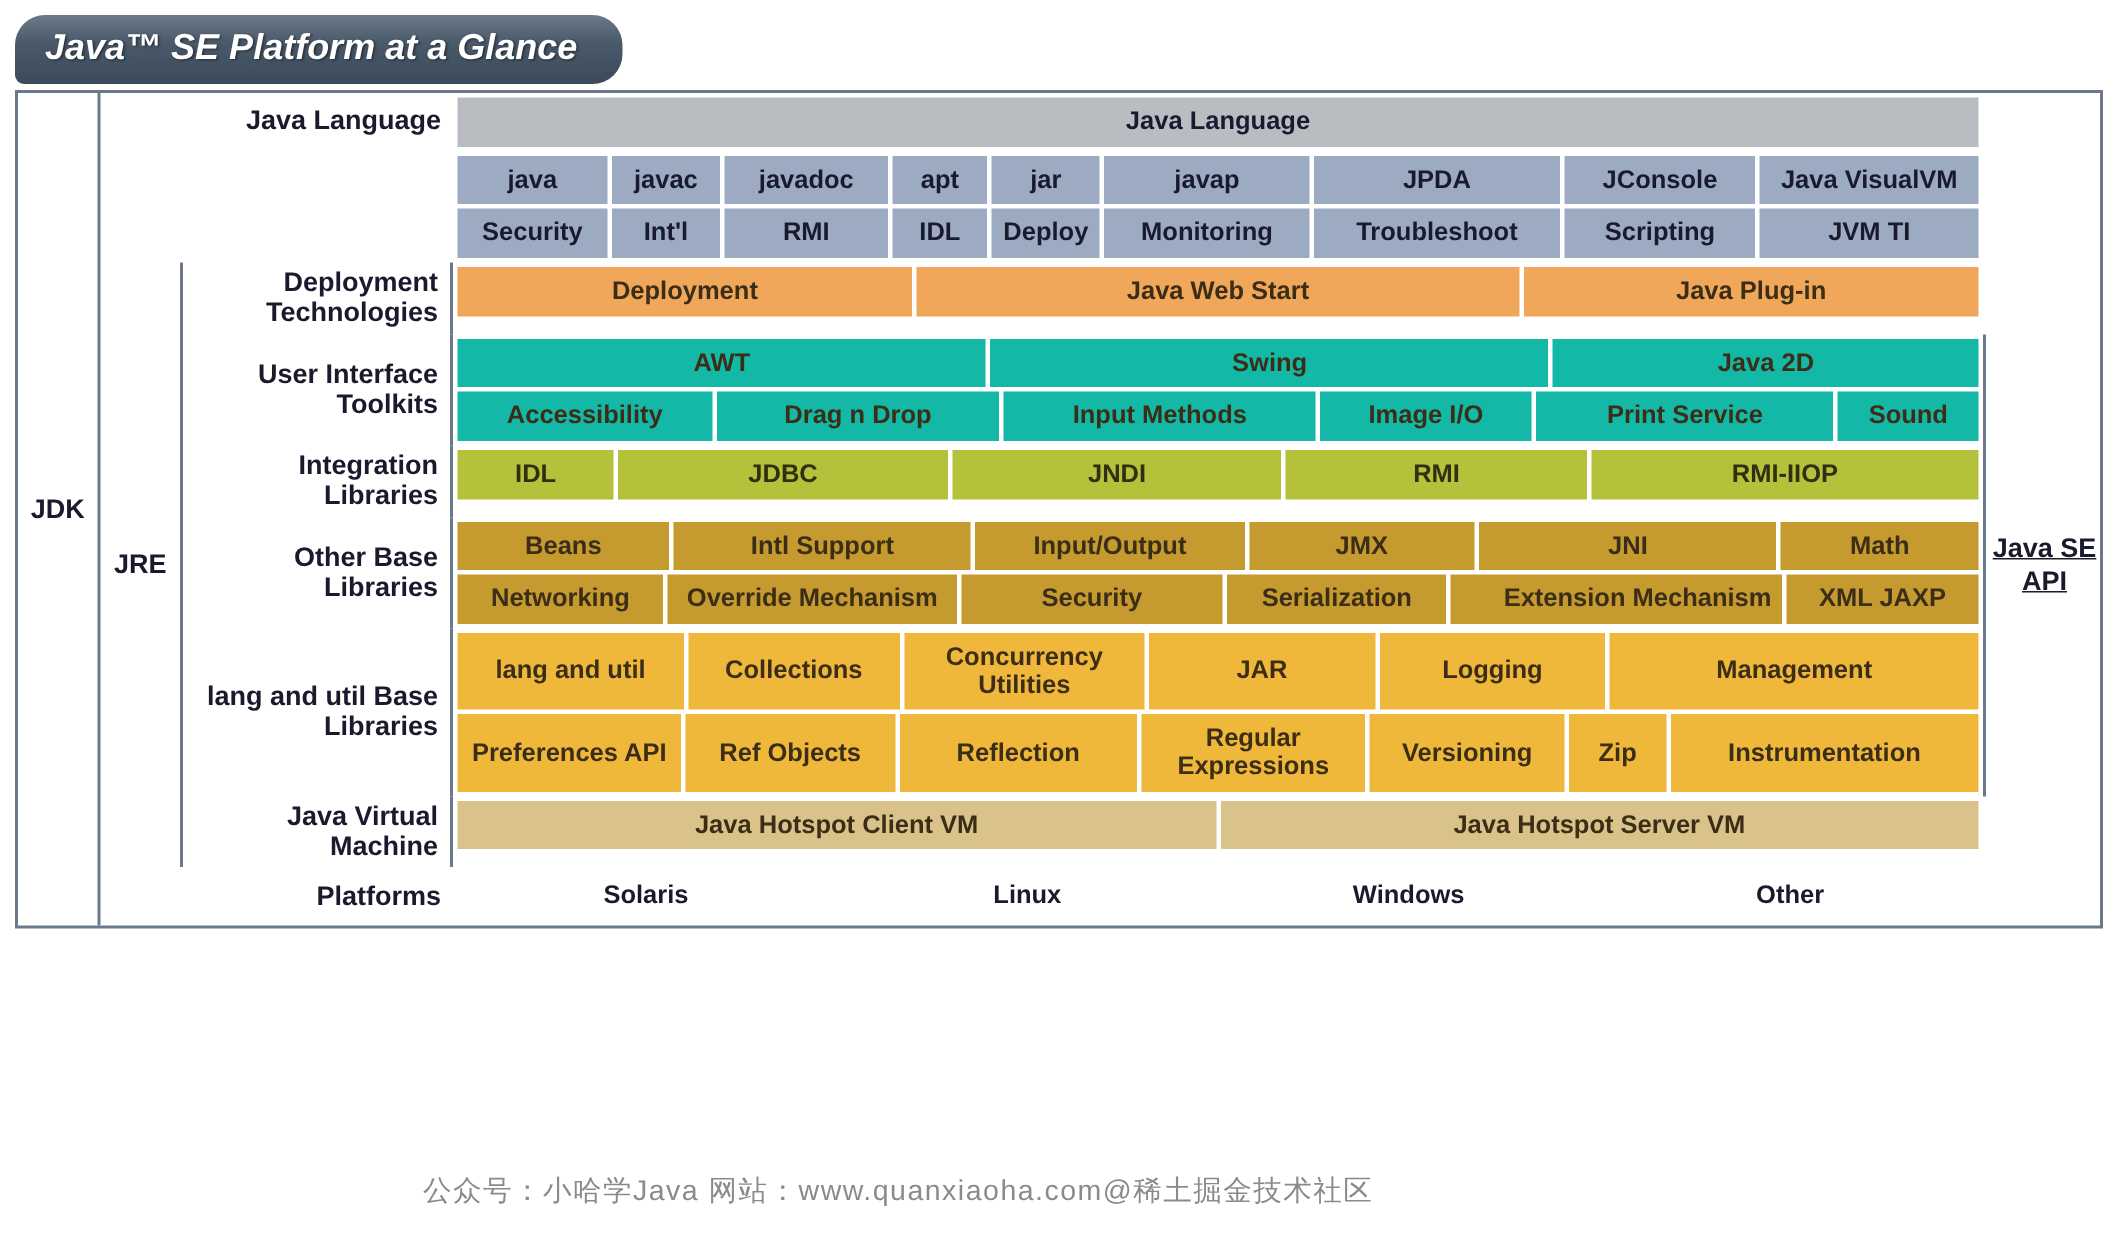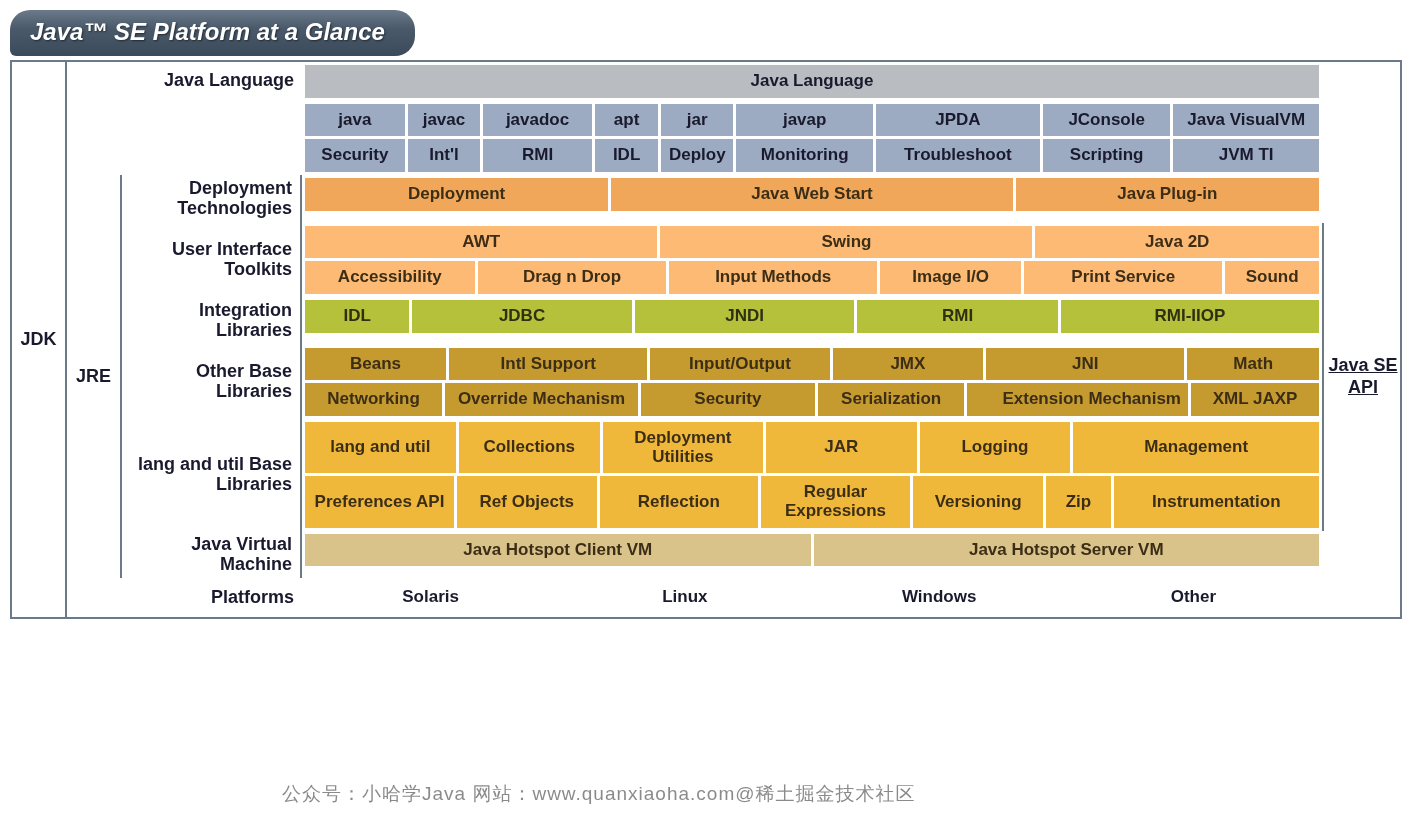--- a/index.html
+++ b/index.html
@@ -64,21 +64,21 @@
     font-size: 17px;
     display: flex;
     align-items: center;
     justify-content: center;
     line-height: 1.1;
   }
   
   .c-gray   { background: #b9bdc2; color: #1a1a2e; }
   .c-blue   { background: #9cabc1; color: #1a1a2e; }
   .c-lorange{ background: #f0a75a; color: #3c2e16; }
-  .c-orange { background: #fdba74; color: #3c2e16; }
+  .c-orange { background: #14b8a6; color: #3c2e16; }
   .c-olive  { background: #b5c13a; color: #2e3010; }
   .c-ochre  { background: #c59a2e; color: #3c2e16; }
   .c-yellow { background: #f0b83a; color: #3c2e16; }
   .c-tan    { background: #d9c38a; color: #3c2e16; }
   .c-white  { background: #fff; }
   .right-api {
     border-left: 2px solid #6b7a8a;
     display: flex;
     align-items: center;
     justify-content: center;
@@ -215,21 +215,21 @@
     </div>
   </div>
 
   <div class="row-label" style="grid-column:3; grid-row:7;">
       <span>lang and util Base Libraries</span>
     </div>
   <div class="content-area" style="grid-column:4; grid-row:7;">
     <div class="cell-row">
       <div class="cell c-yellow" style="flex:15;">lang and util</div>
       <div class="cell c-yellow" style="flex:14;">Collections</div>
-      <div class="cell c-yellow" style="flex:16;">Deployment Utilities</div>
+      <div class="cell c-yellow" style="flex:16;">Concurrency Utilities</div>
       <div class="cell c-yellow" style="flex:15;">JAR</div>
       <div class="cell c-yellow" style="flex:15;">Logging</div>
       <div class="cell c-yellow" style="flex:25;">Management</div>
     </div>
     <div class="cell-row">
       <div class="cell c-yellow" style="flex:15;">Preferences API</div>
       <div class="cell c-yellow" style="flex:14;">Ref Objects</div>
       <div class="cell c-yellow" style="flex:16;">Reflection</div>
       <div class="cell c-yellow" style="flex:15;">Regular Expressions</div>
       <div class="cell c-yellow" style="flex:13;">Versioning</div>

